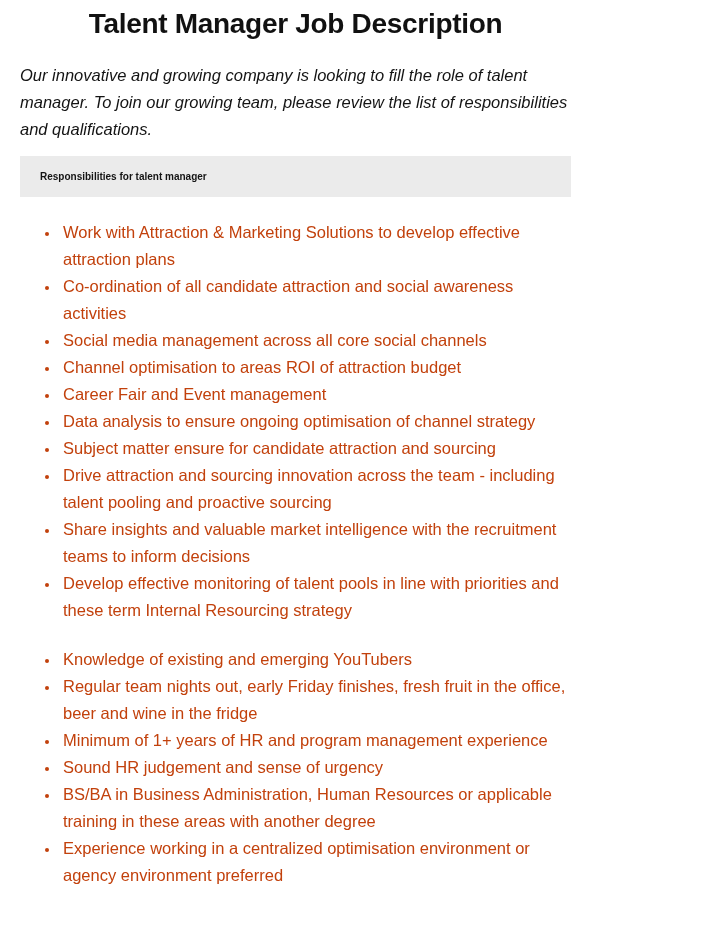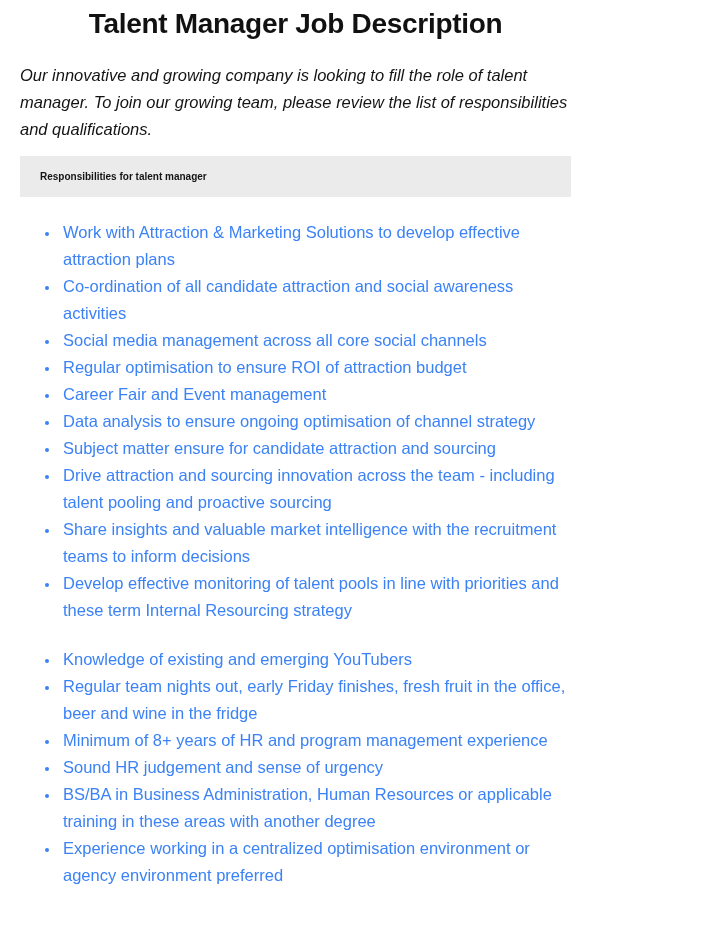--- a/index.html
+++ b/index.html
@@ -49,21 +49,21 @@
     margin-top: 13px;
   }
   .section-bar.second {
     margin-top: 16px;
   }
   ul.bullets {
     margin: 22px 0 0 0;
     padding: 0 0 0 40px;
     font-size: 16.5px;
     line-height: 27px;
-    color: #3b82f6;
+    color: #c2410c;
   }
   ul.bullets li {
     margin: 0;
     padding-left: 3px;
   }
   ul.bullets li::marker {
     font-size: 0.8em;
   }
 </style>
 </head>
@@ -74,34 +74,34 @@
   <h1 class="page-title">Talent Manager Job Description</h1>
 
   <p class="intro">Our innovative and growing company is looking to fill the role of talent manager. To join our growing team, please review the list of responsibilities and qualifications.</p>
 
   <div class="section">
     <div class="section-bar first">Responsibilities for talent manager</div>
     <ul class="bullets">
         <li>Work with Attraction &amp; Marketing Solutions to develop effective attraction plans</li>
         <li>Co-ordination of all candidate attraction and social awareness activities</li>
         <li>Social media management across all core social channels</li>
-        <li>Regular optimisation to ensure ROI of attraction budget</li>
+        <li>Channel optimisation to areas ROI of attraction budget</li>
         <li>Career Fair and Event management</li>
         <li>Data analysis to ensure ongoing optimisation of channel strategy</li>
         <li>Subject matter ensure for candidate attraction and sourcing</li>
         <li>Drive attraction and sourcing innovation across the team - including talent pooling and proactive sourcing</li>
         <li>Share insights and valuable market intelligence with the recruitment teams to inform decisions</li>
         <li>Develop effective monitoring of talent pools in line with priorities and these term Internal Resourcing strategy</li>
       </ul>
   </div>
 
   <div class="section">
     <ul class="bullets">
         <li>Knowledge of existing and emerging YouTubers</li>
         <li>Regular team nights out, early Friday finishes, fresh fruit in the office, beer and wine in the fridge</li>
-        <li>Minimum of 8+ years of HR and program management experience</li>
+        <li>Minimum of 1+ years of HR and program management experience</li>
         <li>Sound HR judgement and sense of urgency</li>
         <li>BS/BA in Business Administration, Human Resources or applicable training in these areas with another degree</li>
         <li>Experience working in a centralized optimisation environment or agency environment preferred</li>
       </ul>
   </div>
 
 </div>
 
 </body></html>

